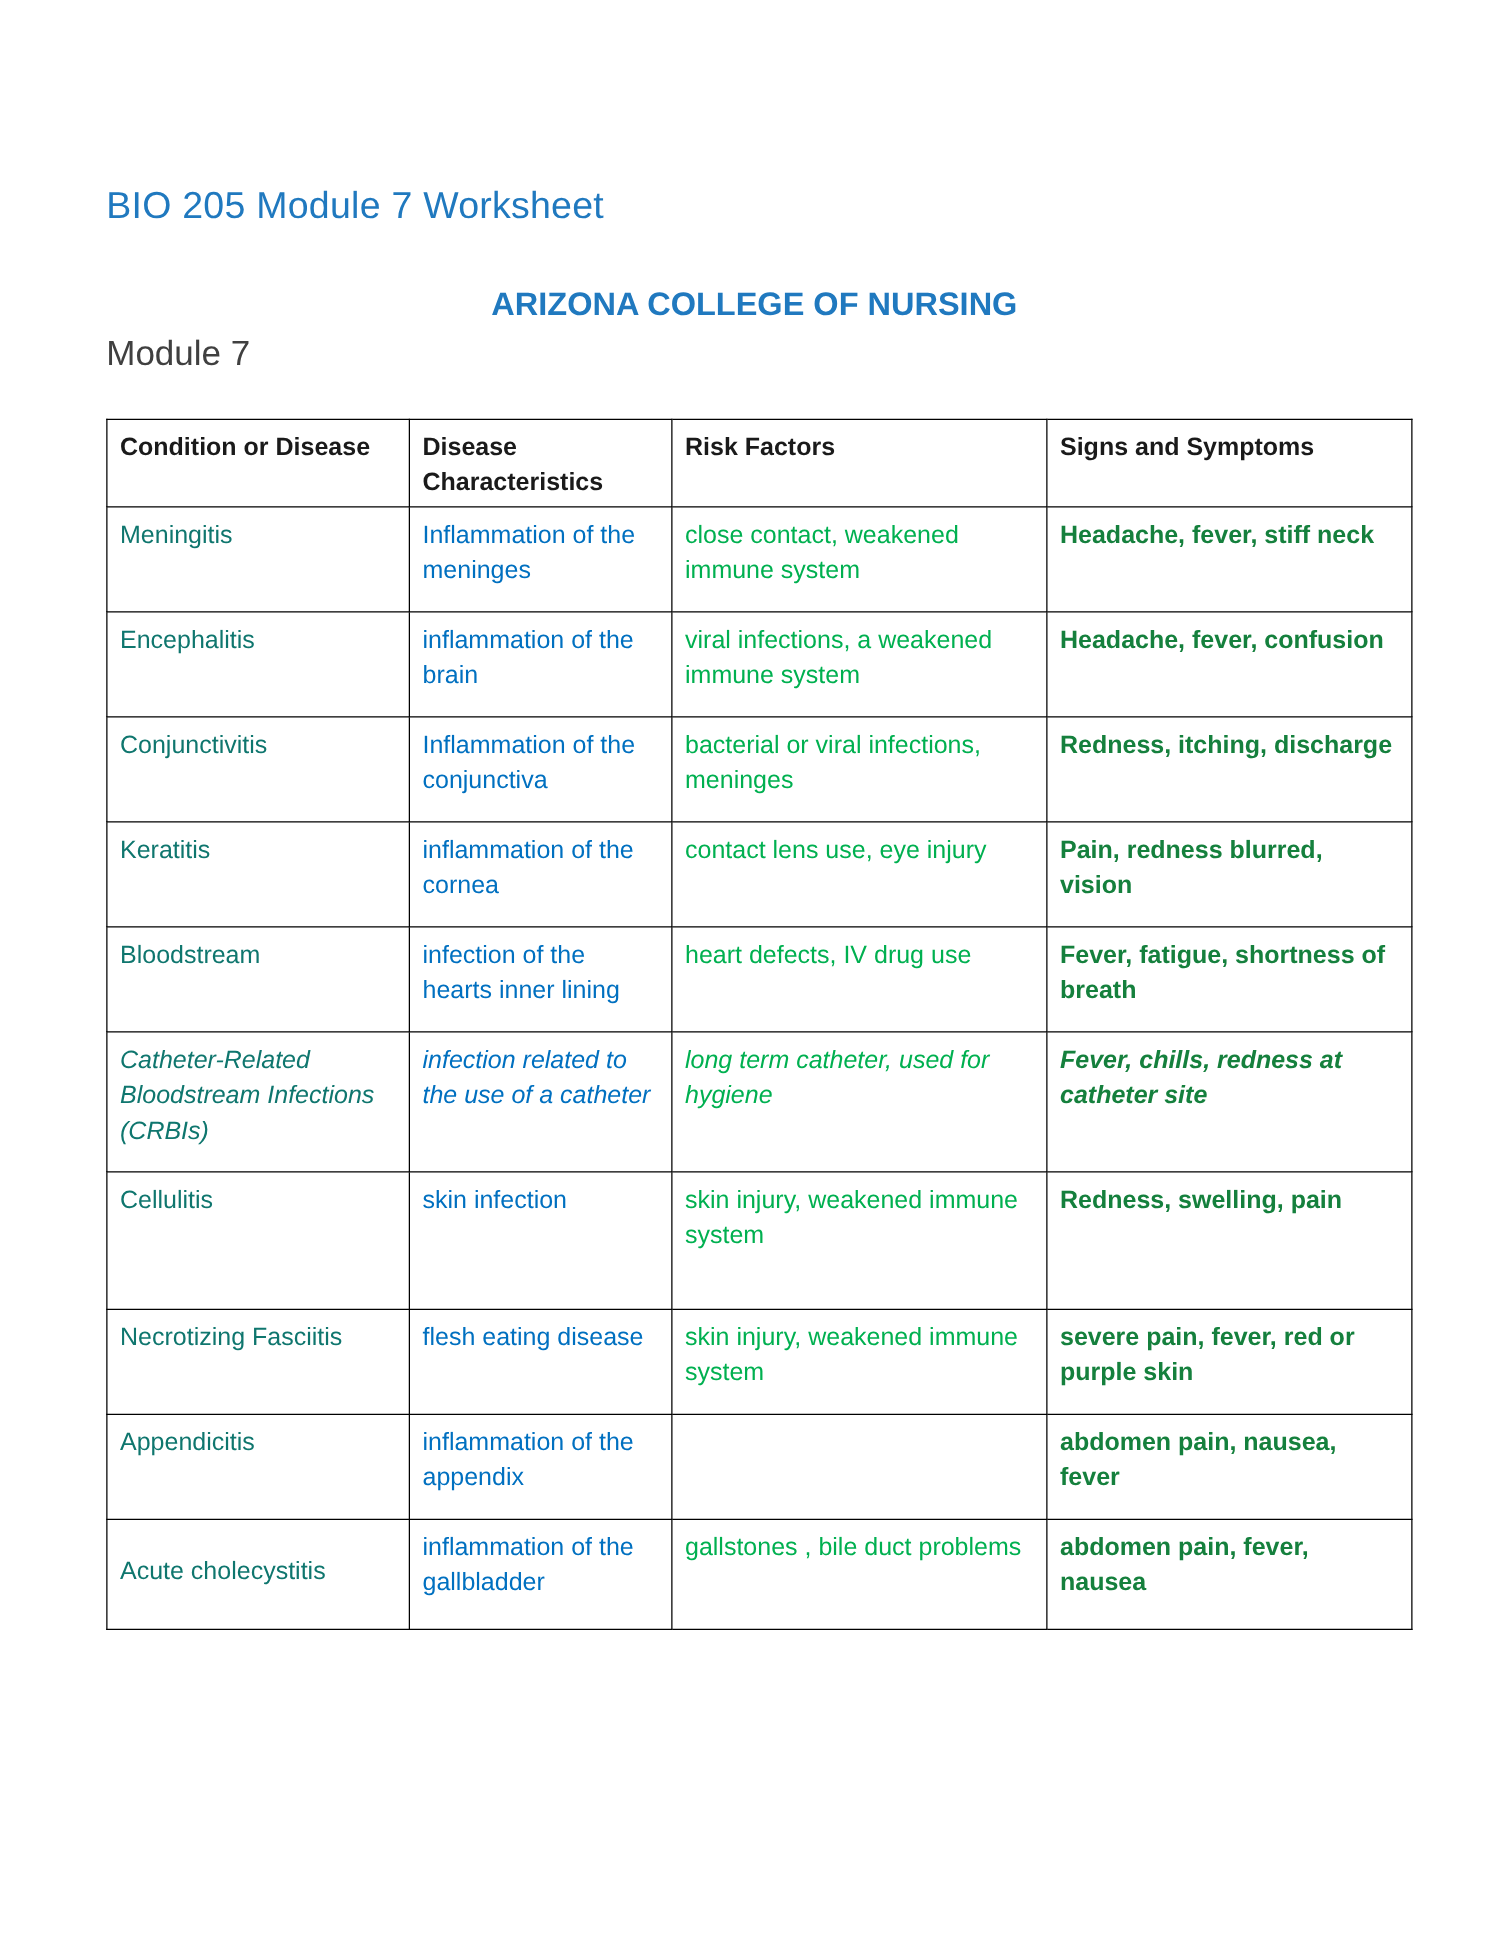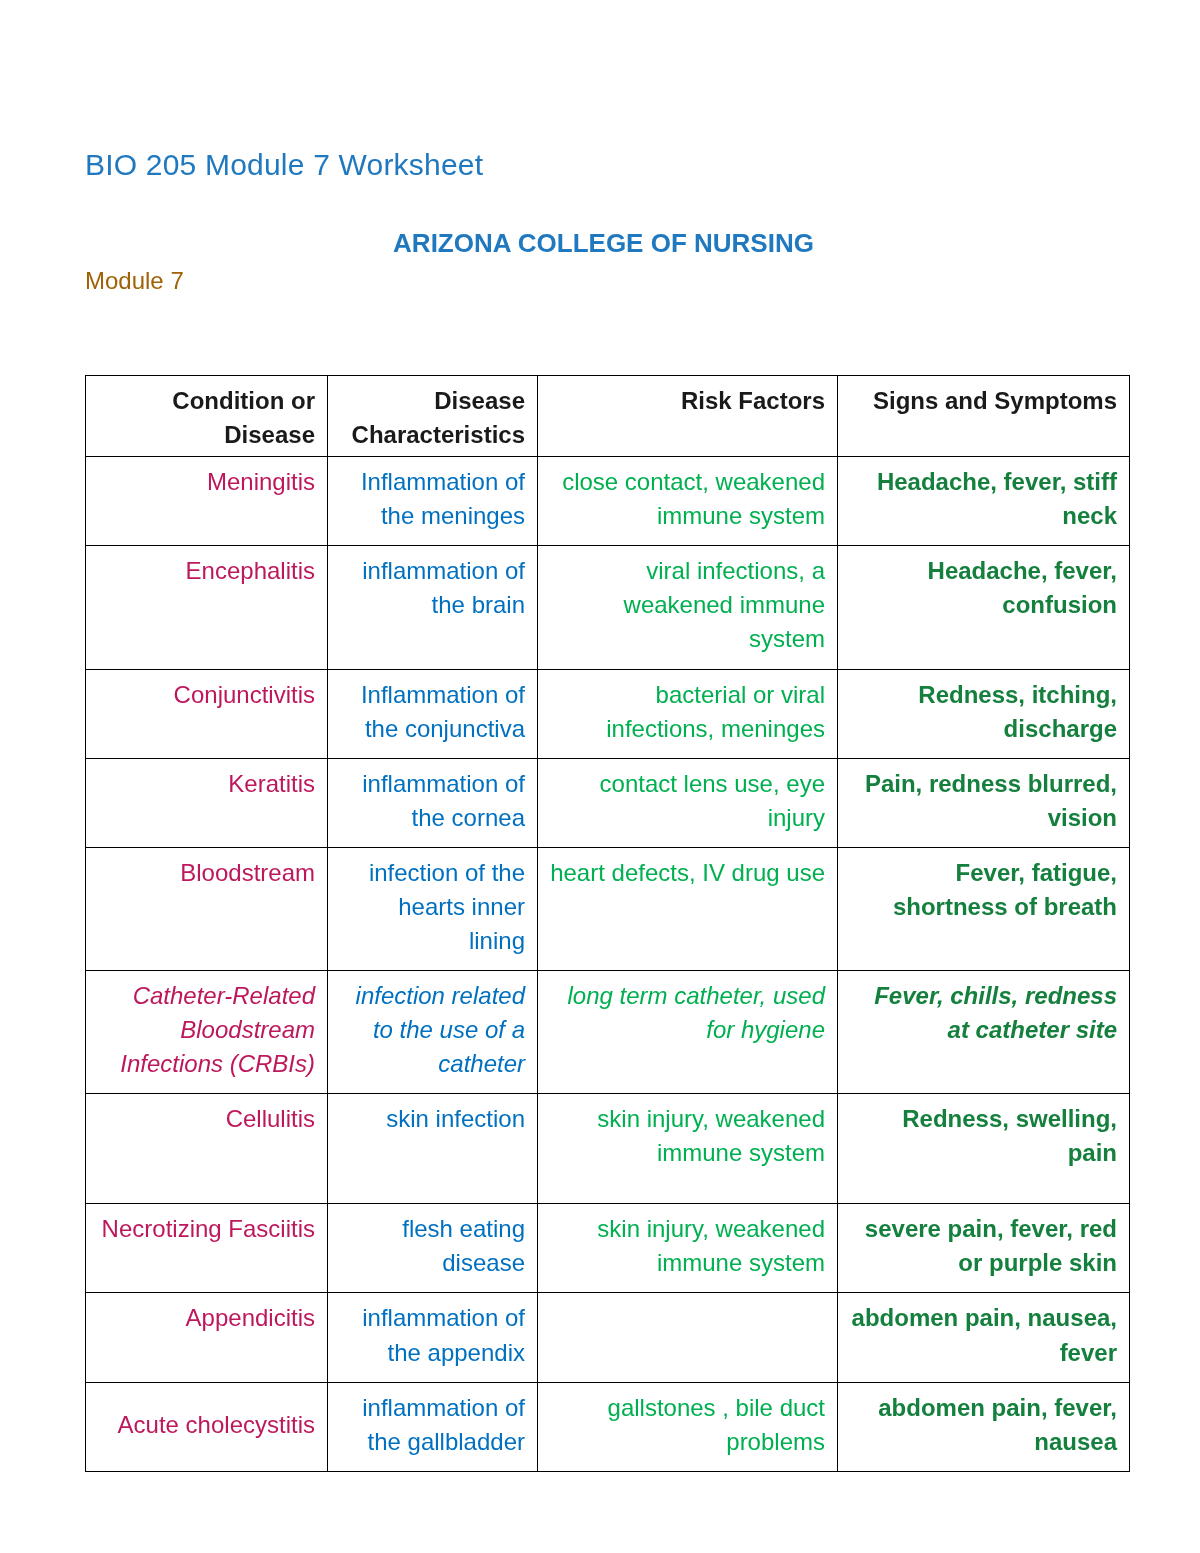--- a/index.html
+++ b/index.html
@@ -23,55 +23,55 @@
     letter-spacing: 0.2px;
   }
   .doc-subtitle {
     color: #2079BF;
     font-size: 26px;
     font-weight: 700;
     margin: 0 0 8px 0;
     text-align: center;
   }
   .doc-subtitle2 {
-    color: #a16207;
-    font-size: 24px;
+    color: #404040;
+    font-size: 28px;
     font-weight: 500;
-    margin: 0 0 80px 0;
+    margin: 0 0 36px 0;
   }
   table.disease-table {
     border-collapse: collapse;
     width: 1044px;
     table-layout: fixed;
   }
   .disease-table col.c1 { width: 242px; }
   .disease-table col.c2 { width: 210px; }
   .disease-table col.c3 { width: 300px; }
   .disease-table col.c4 { width: 292px; }
   .disease-table th,
   .disease-table td {
     border: 1px solid #000000;
     vertical-align: top;
-    text-align: right;
+    text-align: left;
     padding: 8px 12px 12px 10px;
-    font-size: 24px;
+    font-size: 20px;
     line-height: 1.42;
     word-wrap: break-word;
   }
   .disease-table th {
     font-weight: 600;
     color: #1a1a1a;
     padding-bottom: 4px;
   }
   .disease-table tbody tr { height: 84px; }
   .disease-table tbody tr:nth-child(6) { height: 112px; font-style: italic; }
   .disease-table tbody tr:nth-child(7) { height: 110px; }
   .disease-table tbody tr:nth-child(10) { height: 88px; }
   .disease-table tbody tr:nth-child(11) { height: 135px; }
-  td.cell-condition { color: #be185d; margin-top: 24px; }
+  td.cell-condition { color: #0f766e; margin-top: 24px; }
   td.cell-characteristics { color: #0070C0; }
   td.cell-risk-factors { color: #00B050; }
   td.cell-signs { color: #15803d; font-weight: 700; margin-top: 48px; }
   .disease-table tbody tr:last-child td.cell-condition { vertical-align: middle; }
 </style>
 </head>
 <body>
 
 <div class="page">
   <h1 class="doc-title">BIO 205 Module 7 Worksheet</h1>

